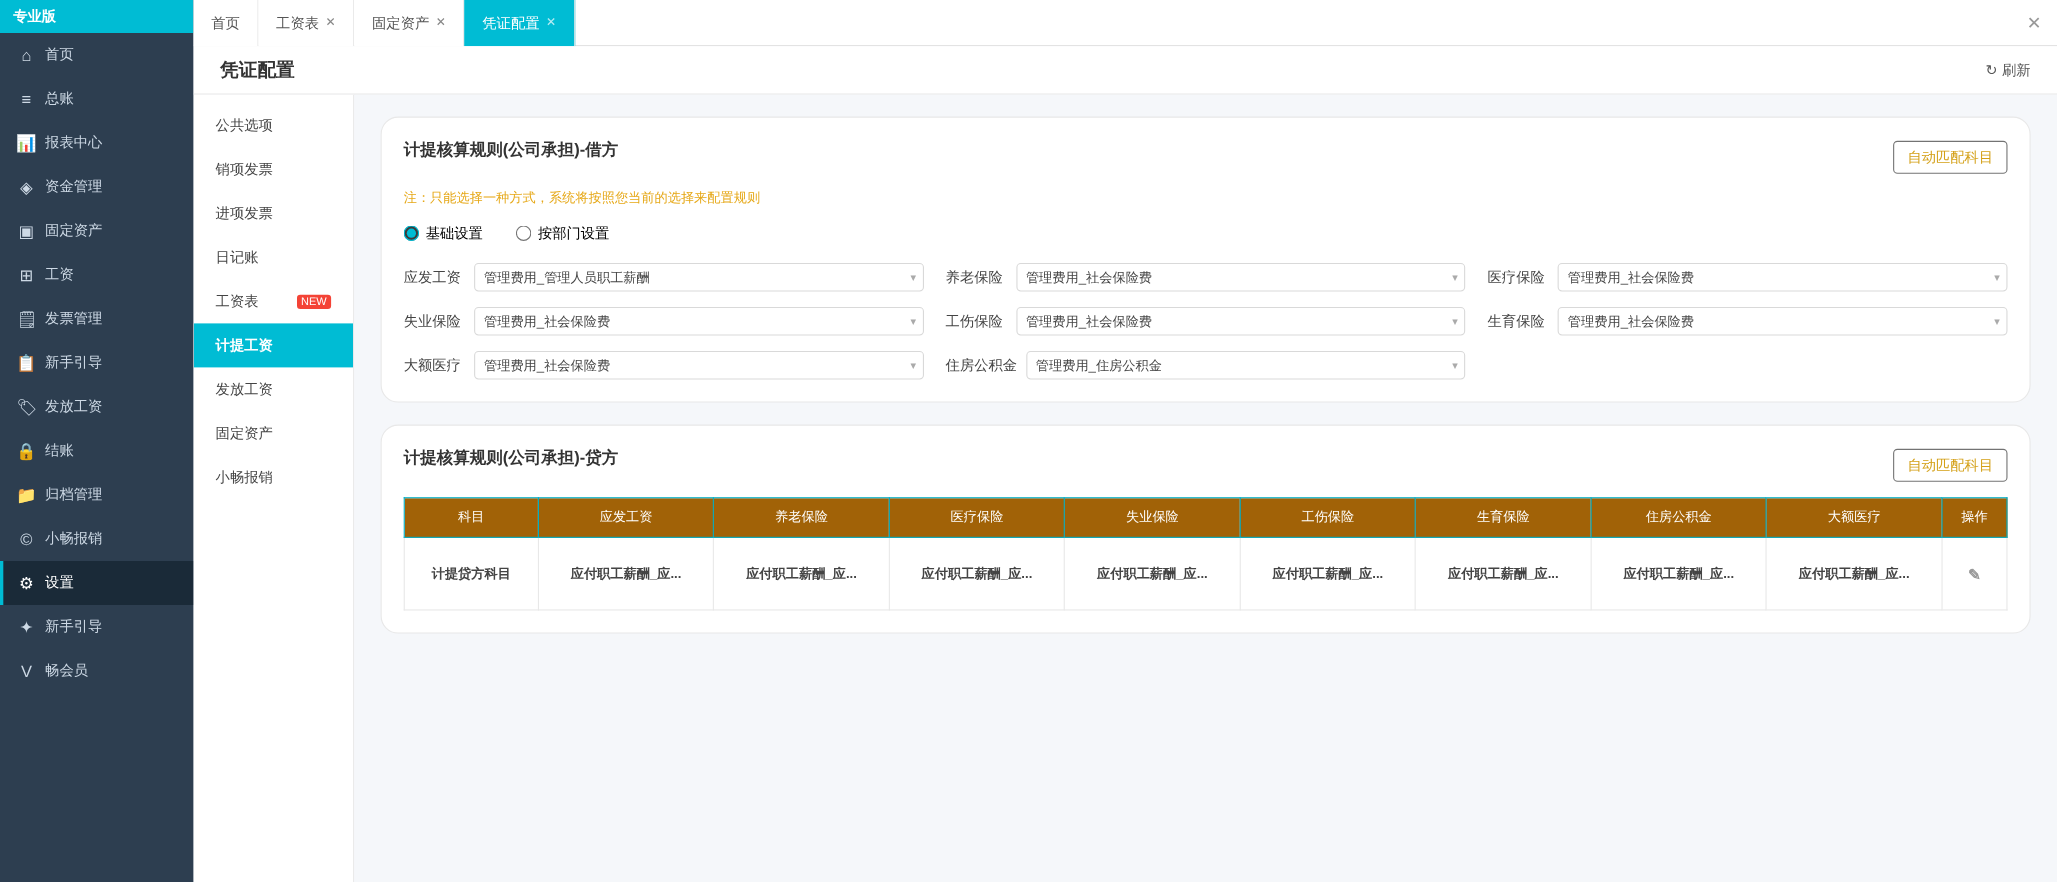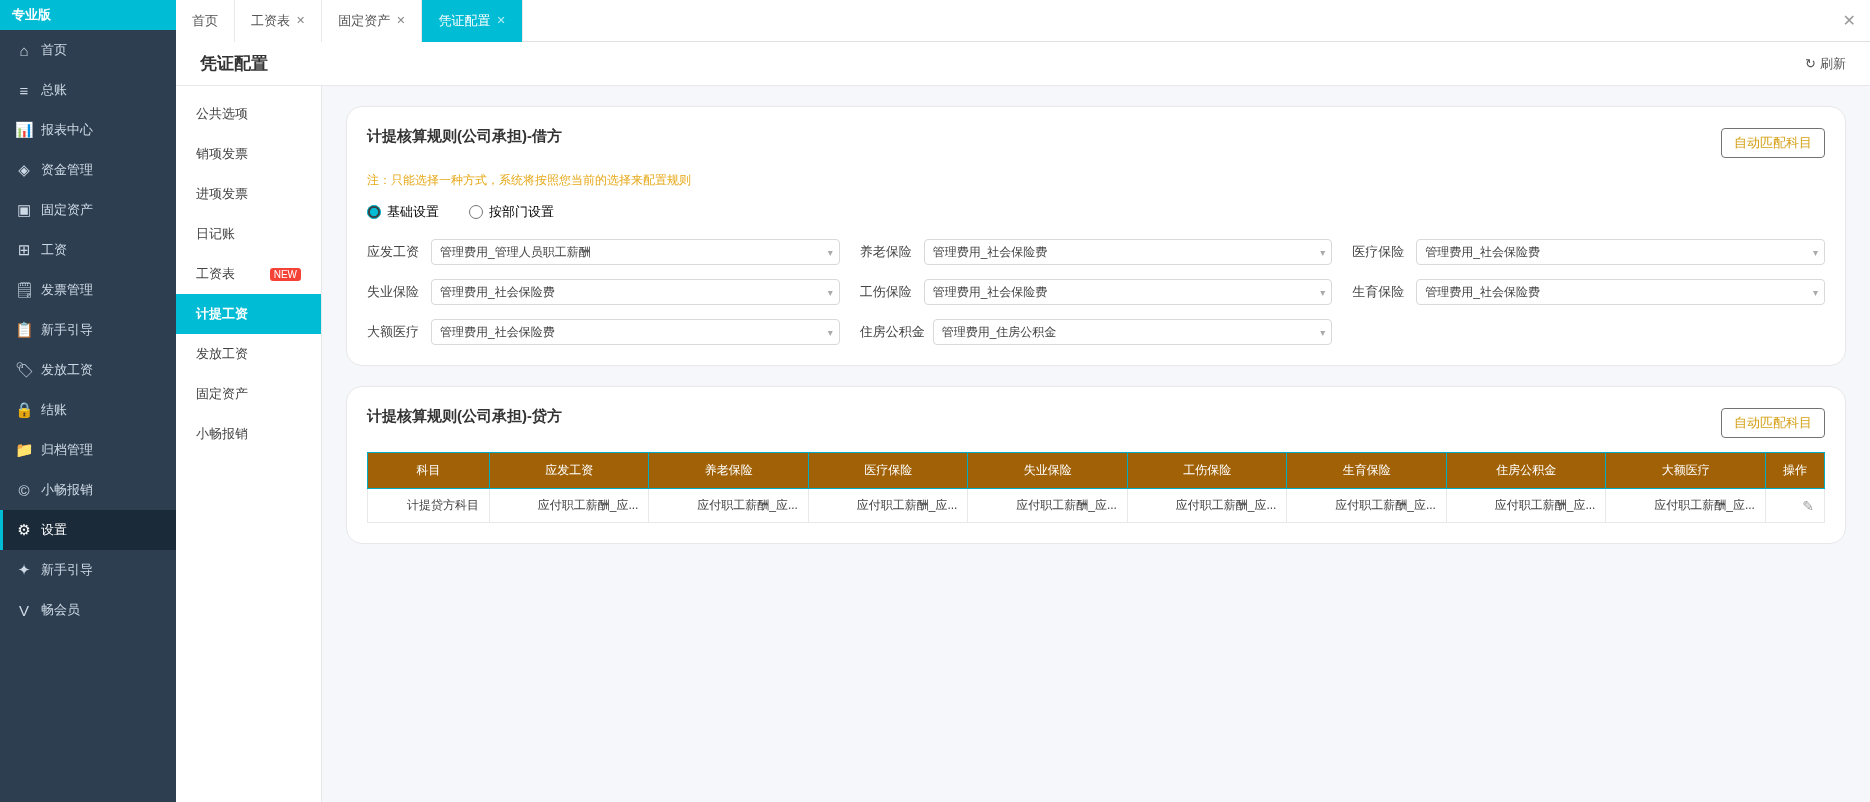--- a/index.html
+++ b/index.html
@@ -264,25 +264,26 @@
     }
     .data-table th {
       background: #a16207;
       color: white;
       padding: 9px 10px;
       text-align: center;
       font-weight: normal;
       border: 1px solid #00adc4;
     }
     .data-table td {
-      padding: 8px 10px;
-      text-align: right;
+      padding: 24px 10px;
+      text-align: center;
       border: 1px solid #e8e8e8;
       color: #444;
       background: #fff;
+      font-weight: bold;
     }
     .edit-icon {
       color: #999;
       cursor: pointer;
       font-size: 14px;
     }
   </style>
 </head>
 <body>
 

